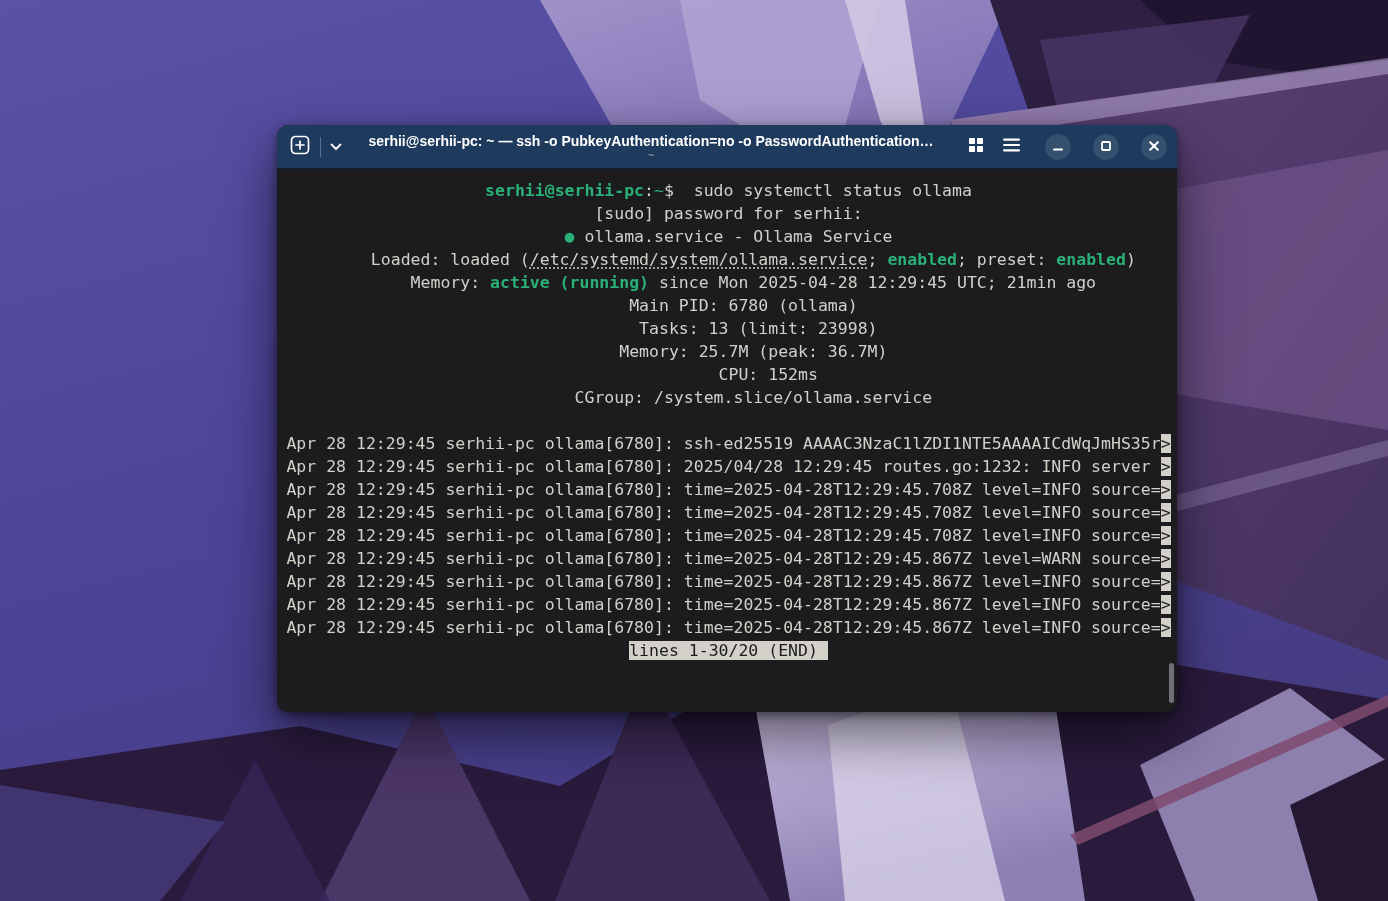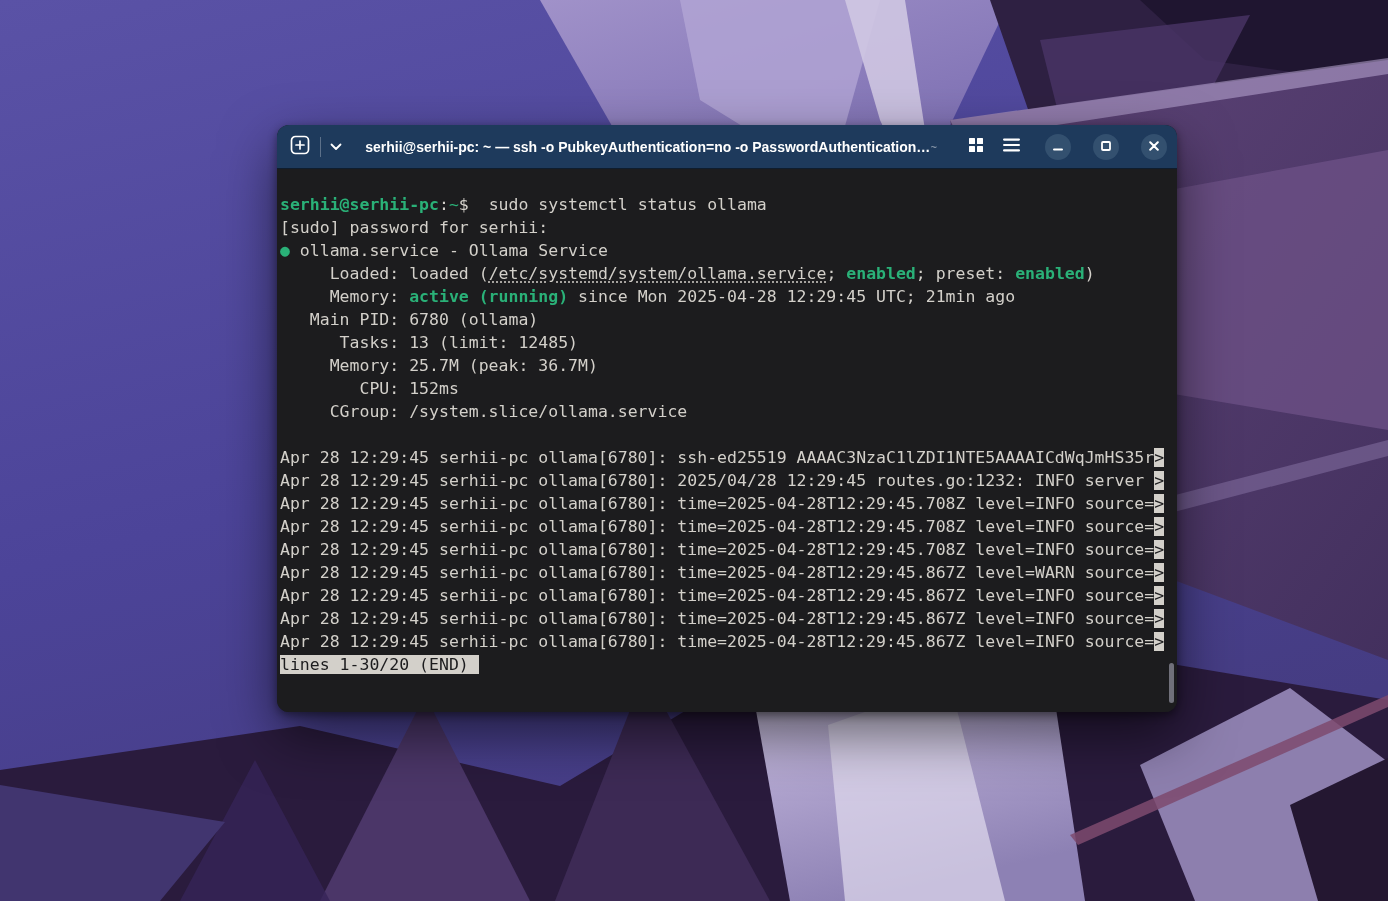--- a/index.html
+++ b/index.html
@@ -21,43 +21,44 @@
   .titlebar{
     height:44px;background:var(--titlebar,#1e3a5c);
     border-radius:12px 12px 0 0;
     display:flex;align-items:center;padding:0 10px;box-sizing:border-box;
     border-bottom:1px solid rgba(0,0,0,.5);
   }
   .tab-controls{display:flex;align-items:center;gap:7px;flex:0 0 auto;}
   .icon-btn{display:flex;align-items:center;justify-content:center;border:none;background:transparent;padding:2px;cursor:default;}
   .vsep{width:1px;height:20px;background:rgba(255,255,255,.28);}
   .title-wrap{
-    flex:1 1 auto;min-width:0;display:flex;flex-direction:row;align-items:center;justify-content:center;
+    flex:1 1 auto;min-width:0;display:flex;flex-direction:column;align-items:center;justify-content:center;
     color:#fff;line-height:1.12;padding-top:2px;
   }
   .title{font-size:14px;font-weight:bold;white-space:nowrap;overflow:hidden;text-overflow:ellipsis;max-width:100%;}
   .subtitle{font-size:11px;color:rgba(255,255,255,.55);}
   .right-controls{display:flex;align-items:center;flex:0 0 auto;gap:15px;margin-left:8px;}
   .circle-btn{
     width:26px;height:26px;border-radius:50%;
     background:var(--titlebar-button,#33506f);
     display:flex;align-items:center;justify-content:center;
     border:none;padding:0;cursor:default;
   }
   .circle-btn + .circle-btn{margin-left:-4px;}
 
   
   .screen{
     position:absolute;top:44px;left:0;right:0;bottom:0;
     background:var(--terminal-bg,#1c1c1e);
     border-radius:0 0 12px 12px;
-    padding:24px 0 0 3px;box-sizing:border-box;overflow:hidden;
+    padding:10px 0 0 3px;box-sizing:border-box;overflow:hidden;
     font-family:"DejaVu Sans Mono",monospace;
     font-size:16.5px;line-height:23px;
     color:var(--terminal-fg,#d3d0ca);
+    text-align:center;
   }
   .tline{white-space:pre;height:23px;}
   .g{color:var(--green,#2ab178);font-weight:bold;}
   .gr{color:var(--green,#2ab178);}
   .d{color:var(--dim,#8f8f8f);}
   .u{text-decoration:underline dotted;text-underline-offset:3px;}
   .i{background:var(--inverse-bg,#d3d0ca);color:#1c1c1e;}
   .scroll-thumb{
     position:absolute;right:3px;bottom:9px;width:5px;height:40px;
     background:#70707a;border-radius:3px;
@@ -190,21 +191,21 @@
     </div>
   </div>
 
   <div class="screen">
       <div class="tline"><span class="g">serhii@serhii-pc</span><span>:</span><span class="gr">~</span><span>$</span><span>  sudo systemctl status ollama</span></div>
       <div class="tline"><span>[sudo] password for serhii:</span></div>
       <div class="tline"><span class="gr">●</span><span> ollama.service - Ollama Service</span></div>
       <div class="tline"><span>     Loaded: loaded (</span><span class="u">/etc/systemd/system/ollama.service</span><span>; </span><span class="g">enabled</span><span>; preset: </span><span class="g">enabled</span><span>)</span></div>
       <div class="tline"><span>     Memory: </span><span class="g">active (running)</span><span> since Mon 2025-04-28 12:29:45 UTC; 21min ago</span></div>
       <div class="tline"><span>   Main PID: 6780 (ollama)</span></div>
-      <div class="tline"><span>      Tasks: 13 (limit: 12485)</span></div>
+      <div class="tline"><span>      Tasks: 13 (limit: 23998)</span></div>
       <div class="tline"><span>     Memory: 25.7M (peak: 36.7M)</span></div>
       <div class="tline"><span>        CPU: 152ms</span></div>
       <div class="tline"><span>     CGroup: /system.slice/ollama.service</span></div>
       <div class="tline"><span></span></div>
       <div class="tline"><span>Apr 28 12:29:45 serhii-pc ollama[6780]: ssh-ed25519 AAAAC3NzaC1lZDI1NTE5AAAAICdWqJmHS35r</span><span class="i">&gt;</span></div>
       <div class="tline"><span>Apr 28 12:29:45 serhii-pc ollama[6780]: 2025/04/28 12:29:45 routes.go:1232: INFO server </span><span class="i">&gt;</span></div>
       <div class="tline"><span>Apr 28 12:29:45 serhii-pc ollama[6780]: time=2025-04-28T12:29:45.708Z level=INFO source=</span><span class="i">&gt;</span></div>
       <div class="tline"><span>Apr 28 12:29:45 serhii-pc ollama[6780]: time=2025-04-28T12:29:45.708Z level=INFO source=</span><span class="i">&gt;</span></div>
       <div class="tline"><span>Apr 28 12:29:45 serhii-pc ollama[6780]: time=2025-04-28T12:29:45.708Z level=INFO source=</span><span class="i">&gt;</span></div>
       <div class="tline"><span>Apr 28 12:29:45 serhii-pc ollama[6780]: time=2025-04-28T12:29:45.867Z level=WARN source=</span><span class="i">&gt;</span></div>

